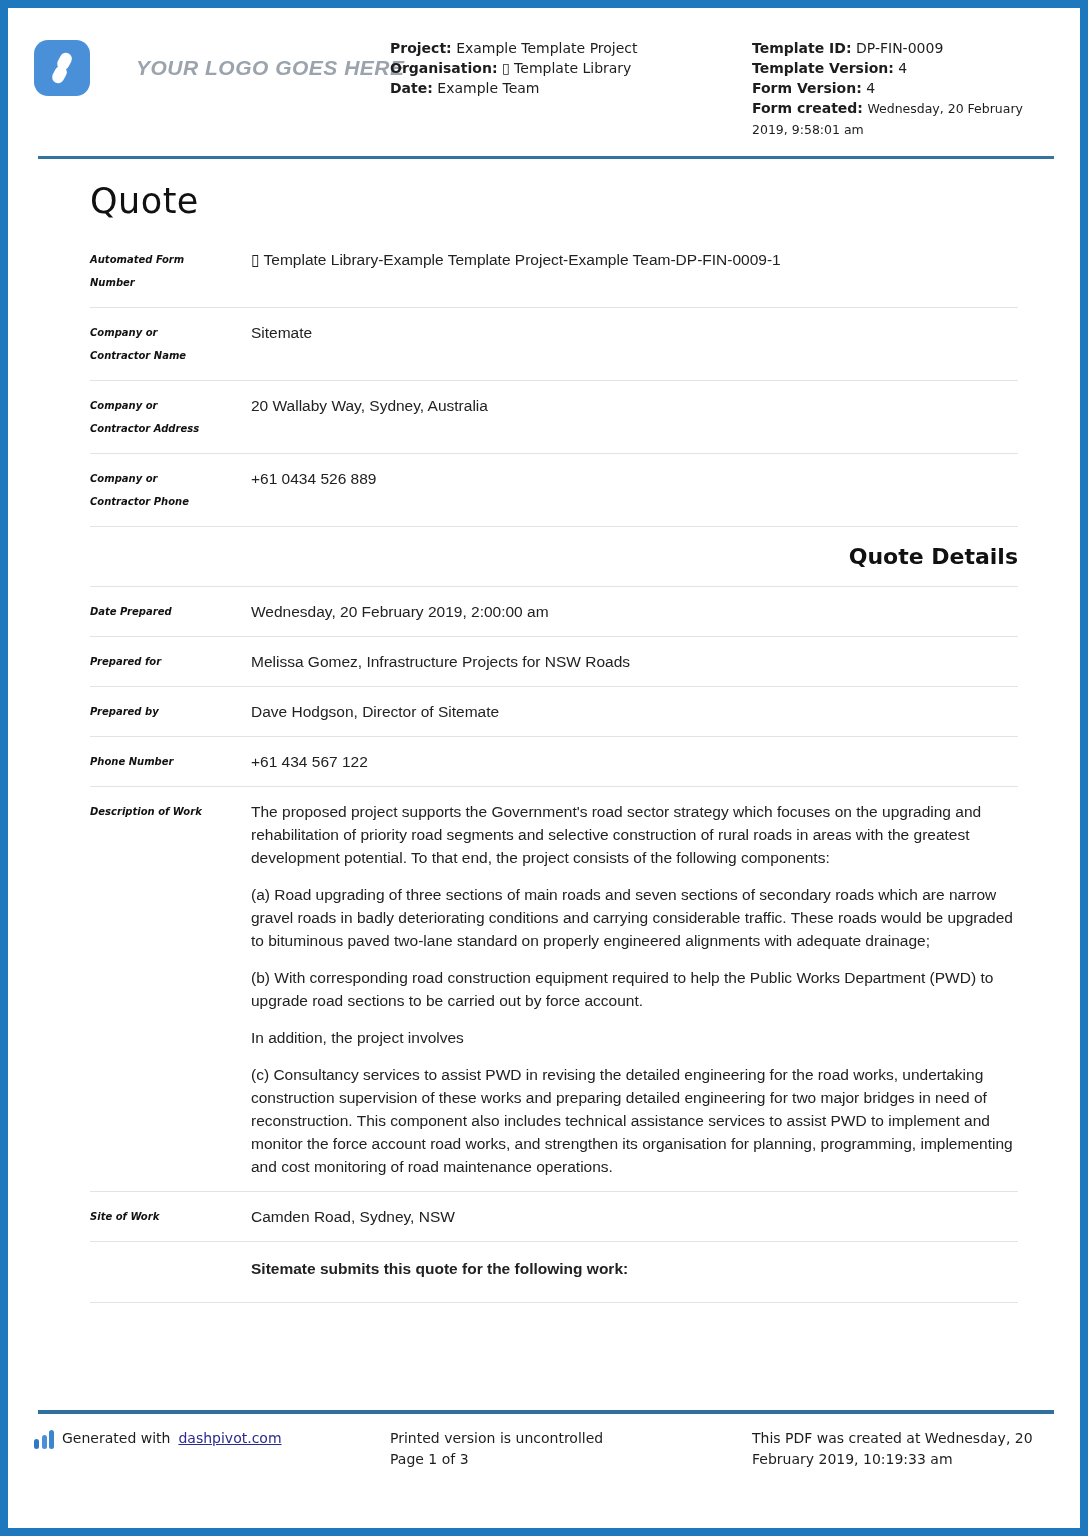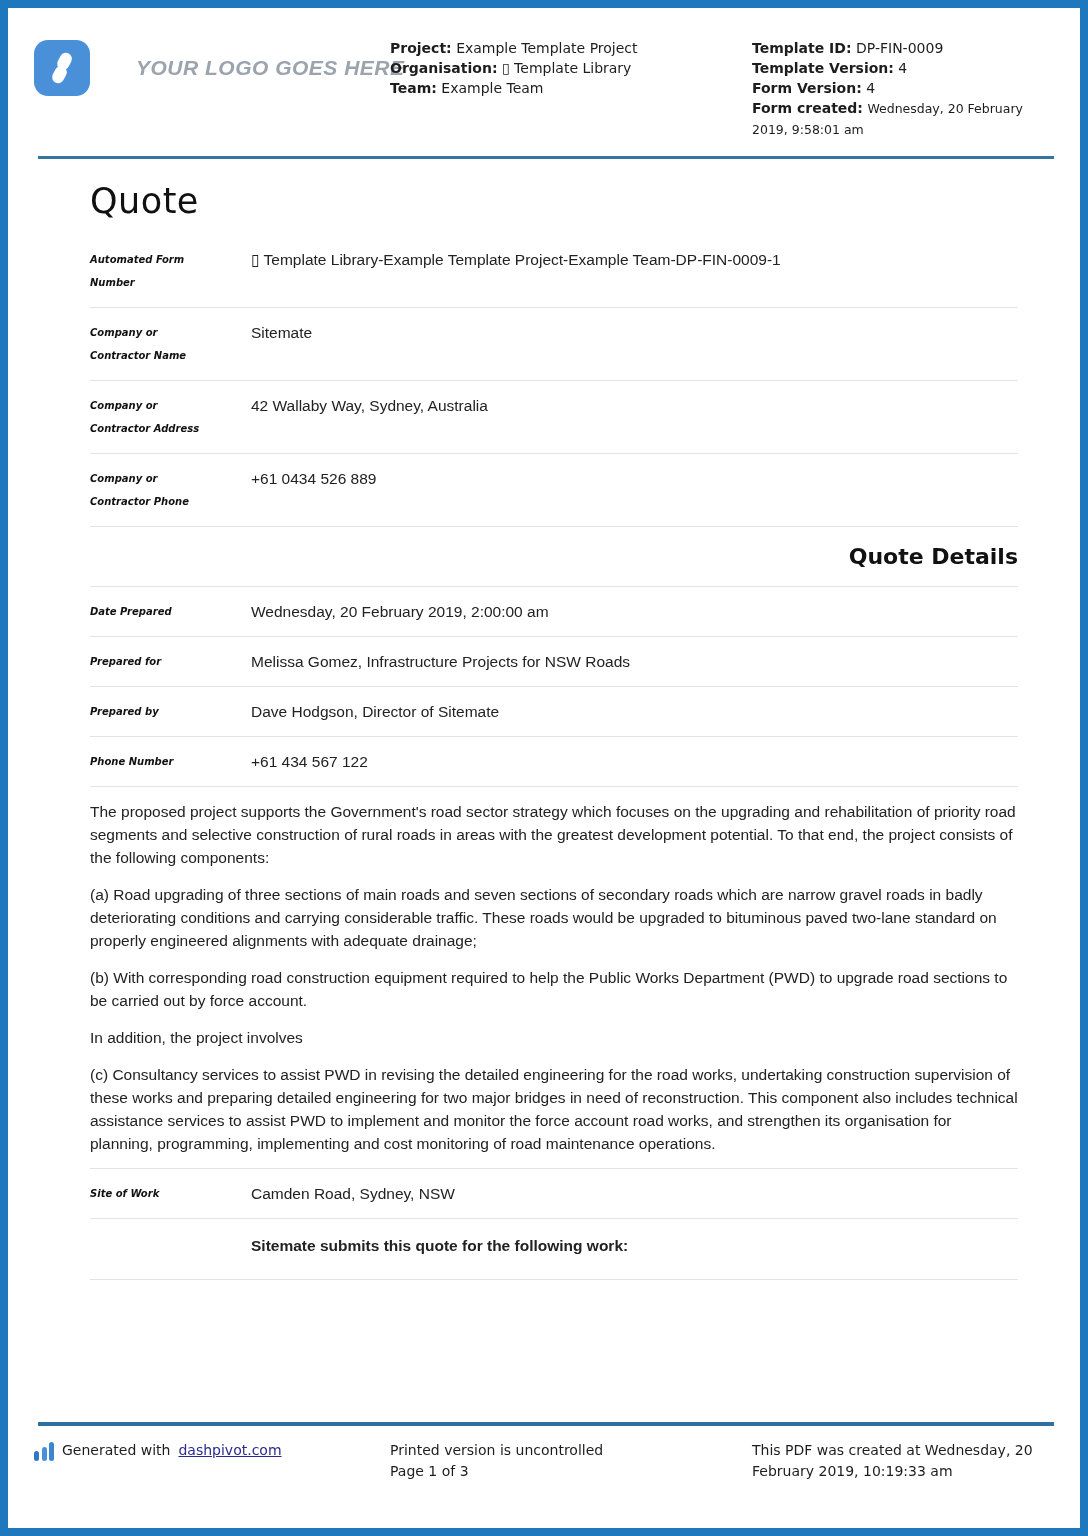--- a/index.html
+++ b/index.html
@@ -47,21 +47,21 @@
     flex:1; font-family:"Liberation Sans", sans-serif; font-size:15.5px; line-height:23px; color:#222;
   }
   .row-value p { margin:0 0 14px 0; }
   .row-value p:last-child { margin-bottom:0; }
   .section-row { border-bottom:1px solid #e3e3e3; padding:17px 0;text-align:right; }
   .section-heading { margin-left:161px; font-size:22px; font-weight:bold; color:#111; }
   .bold-value { font-weight:bold; font-family:"Liberation Sans", sans-serif; }
   .submit-row { padding:15px 0 22px 0; }
 
   
-  .footer { position:absolute; left:26px; right:22px; bottom:0; height:106px; }
+  .footer { position:absolute; left:26px; right:22px; bottom:0; height:118px; }
   .rule-bottom { border:none; border-top:4px solid #30709f; margin:0 4px; }
   .footer-cols { display:flex; align-items:flex-start; padding-top:14px; font-size:14px; line-height:21px; }
   .f-left { width:356px; display:flex; align-items:center; gap:8px; }
   .f-mid { width:362px; }
   .f-right { width:300px; }
   .bars-icon { display:flex; align-items:flex-end; gap:2.5px; height:20px; }
   .bars-icon span { display:block; width:5px; border-radius:3px; }
   .bar1 { height:10px; background:#2f79c4; }
   .bar2 { height:14px; background:#4a90d9; }
   .bar3 { height:19px; background:#3b86cf; }
@@ -79,21 +79,21 @@
           <rect x="9.8" y="2.2" width="7.6" height="11.2" rx="3.8" fill="#ffffff" transform="rotate(28 13.6 7.8)"></rect>
           <rect x="6.6" y="10.6" width="7.6" height="11.2" rx="3.8" fill="#ffffff" transform="rotate(28 10.4 16.2)"></rect>
         </svg>
       </div>
       <div class="logo-text">YOUR LOGO GOES HERE</div>
     </div>
 
     <div class="hdr-col hdr-col-mid">
       <div class="hdr-line"><b>Project:</b> <span>Example Template Project</span></div>
       <div class="hdr-line"><b>Organisation:</b> <span>▯ Template Library</span></div>
-      <div class="hdr-line"><b>Team:</b> <span>Example Team</span></div>
+      <div class="hdr-line"><b>Date:</b> <span>Example Team</span></div>
     </div>
 
     <div class="hdr-col hdr-col-right">
       <div class="hdr-line"><b>Template ID:</b> <span>DP-FIN-0009</span></div>
       <div class="hdr-line"><b>Template Version:</b> <span>4</span></div>
       <div class="hdr-line"><b>Form Version:</b> <span>4</span></div>
       <div class="hdr-line"><b>Form created:</b> <span class="small-val">Wednesday, 20 February 2019, 9:58:01 am</span></div>
     </div>
   </div>
 
@@ -107,21 +107,21 @@
       <div class="row-value">▯ Template Library-Example Template Project-Example Team-DP-FIN-0009-1</div>
     </div>
 
     <div class="row">
       <div class="row-label">Company or Contractor Name</div>
       <div class="row-value">Sitemate</div>
     </div>
 
     <div class="row">
       <div class="row-label">Company or Contractor Address</div>
-      <div class="row-value">42 Wallaby Way, Sydney, Australia</div>
+      <div class="row-value">20 Wallaby Way, Sydney, Australia</div>
     </div>
 
     <div class="row">
       <div class="row-label">Company or Contractor Phone</div>
       <div class="row-value">+61 0434 526 889</div>
     </div>
 
     <div class="section-row">
       <div class="section-heading">Quote Details</div>
     </div>
@@ -140,20 +140,21 @@
       <div class="row-label">Prepared by</div>
       <div class="row-value">Dave Hodgson, Director of Sitemate</div>
     </div>
 
     <div class="row">
       <div class="row-label">Phone Number</div>
       <div class="row-value">+61 434 567 122</div>
     </div>
 
     <div class="row">
+      <div class="row-label">Description of Work</div>
       <div class="row-value">
         <p>The proposed project supports the Government's road sector strategy which focuses on the upgrading and rehabilitation of priority road segments and selective construction of rural roads in areas with the greatest development potential. To that end, the project consists of the following components:</p>
         <p>(a) Road upgrading of three sections of main roads and seven sections of secondary roads which are narrow gravel roads in badly deteriorating conditions and carrying considerable traffic. These roads would be upgraded to bituminous paved two-lane standard on properly engineered alignments with adequate drainage;</p>
         <p>(b) With corresponding road construction equipment required to help the Public Works Department (PWD) to upgrade road sections to be carried out by force account.</p>
         <p>In addition, the project involves</p>
         <p>(c) Consultancy services to assist PWD in revising the detailed engineering for the road works, undertaking construction supervision of these works and preparing detailed engineering for two major bridges in need of reconstruction. This component also includes technical assistance services to assist PWD to implement and monitor the force account road works, and strengthen its organisation for planning, programming, implementing and cost monitoring of road maintenance operations.</p>
       </div>
     </div>
 
     <div class="row">

